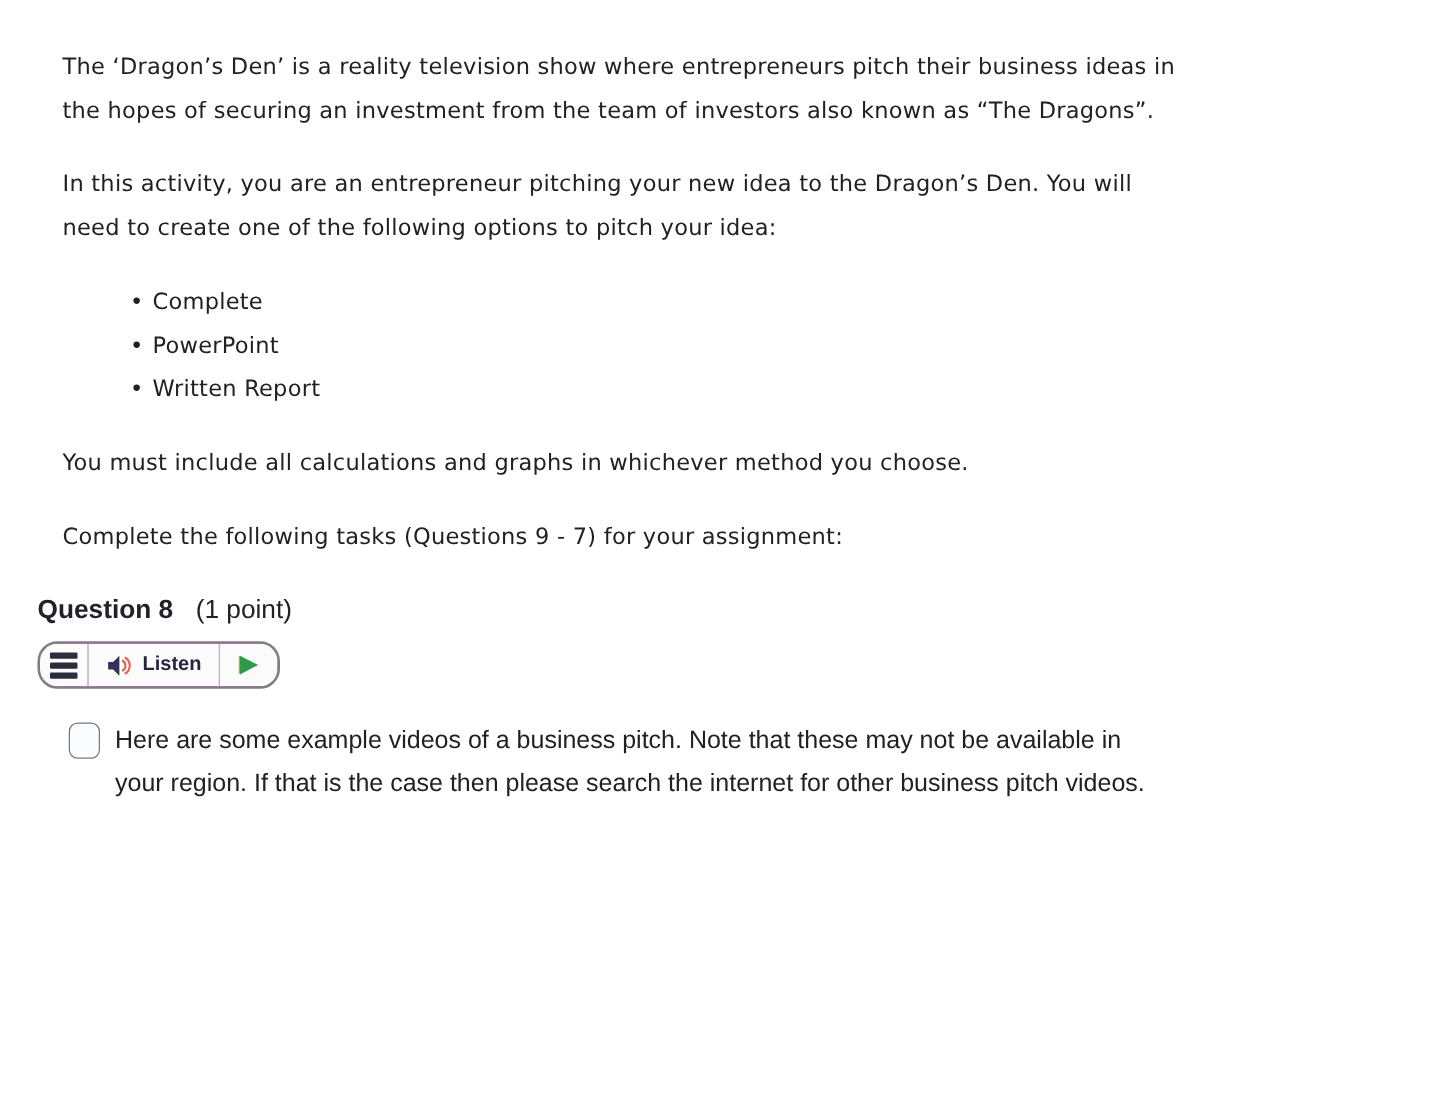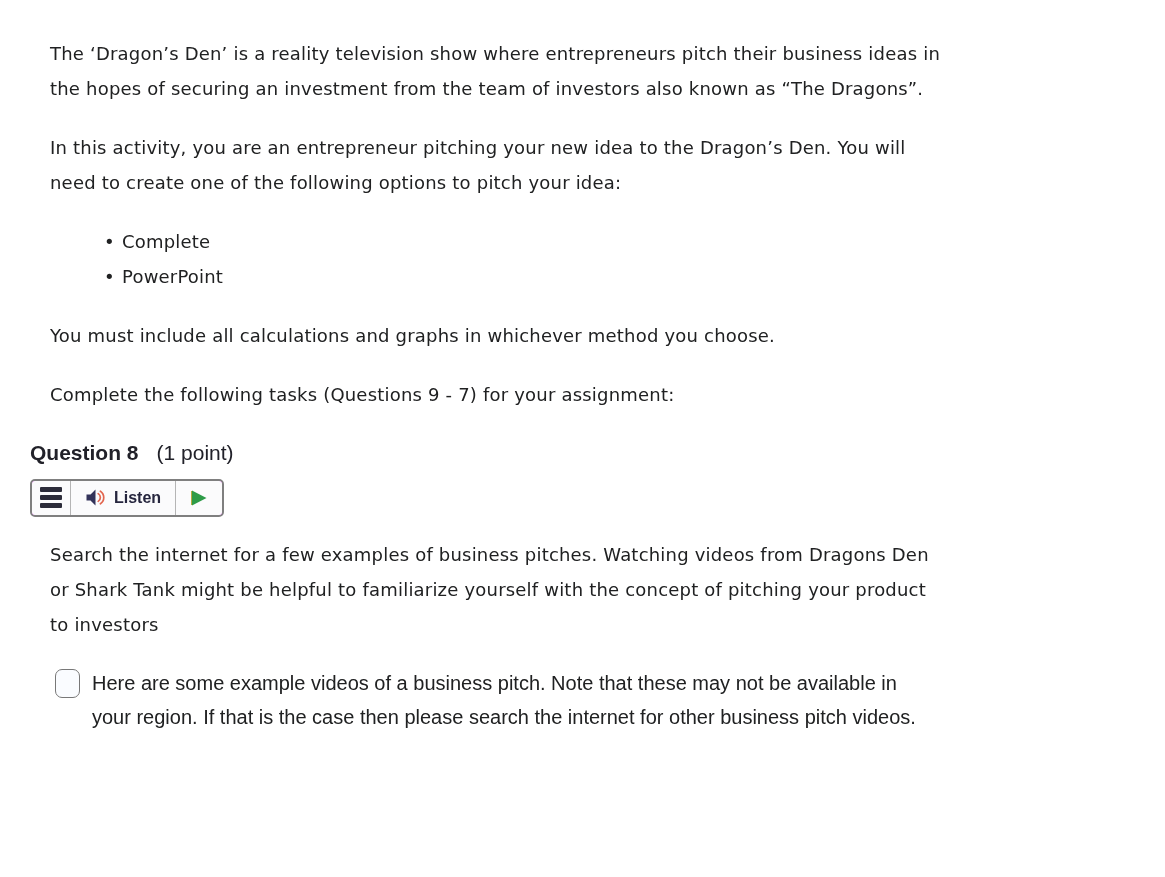--- a/index.html
+++ b/index.html
@@ -50,21 +50,21 @@
   }
   .question-heading .q-title { font-weight: 700; }
   .question-heading .q-points { margin-left: 18px; }
 
   
   .rs-player {
     display: inline-flex;
     align-items: stretch;
     height: 34px;
     border: 2px solid #7f7f7f;
-    border-radius: 5px;
+    border-radius: 16px;
     background: #d946ef;
     overflow: hidden;
     margin: 0 0 20px 0;
     justify-content: space-between;
   }
   .rs-cell {
     display: flex;
     align-items: center;
     justify-content: center;
     background: #fbfbfc;
@@ -125,20 +125,21 @@
 <body>
 
 <div class="content">
 
   <div class="lesson-body">
     <p>The ‘Dragon’s Den’ is a reality television show where entrepreneurs pitch their business ideas in the hopes of securing an investment from the team of investors also known as “The Dragons”.</p>
     <p>In this activity, you are an entrepreneur pitching your new idea to the Dragon’s Den. You will need to create one of the following options to pitch your idea:</p>
     <ul>
       <li>Complete</li>
       <li>PowerPoint</li>
+      <li>Written Report</li>
     </ul>
     <p>You must include all calculations and graphs in whichever method you choose.</p>
     <p>Complete the following tasks (Questions 9 - 7) for your assignment:</p>
   </div>
 
   <h2 class="question-heading">
     <span class="q-title">Question 8</span><span class="q-points">(1 point)</span>
   </h2>
 
   <div class="rs-player">
@@ -162,22 +163,19 @@
     <button class="rs-cell rs-play">
       <span style="display:flex;">
         <svg width="20" height="20" viewBox="0 0 20 20">
           <rect x="2" y="3" width="2" height="14" fill="#b7aa3e"></rect>
           <path d="M3 2.5 L17.5 10 L3 17.5 Z" fill="#2d9b47"></path>
         </svg>
       </span>
     </button>
   </div>
 
-  <div class="lesson-body">
-    <p>Search the internet for a few examples of business pitches. Watching videos from Dragons Den or Shark Tank might be helpful to familiarize yourself with the concept of pitching your product to investors</p>
-  </div>
 
   <div class="checkbox-row">
     <span class="checkbox-box" role="checkbox" aria-checked="false"></span>
     <div class="checkbox-label">Here are some example videos of a business pitch. Note that these may not be available in your region. If that is the case then please search the internet for other business pitch videos.</div>
   </div>
 
 </div>
 
 </body></html>

